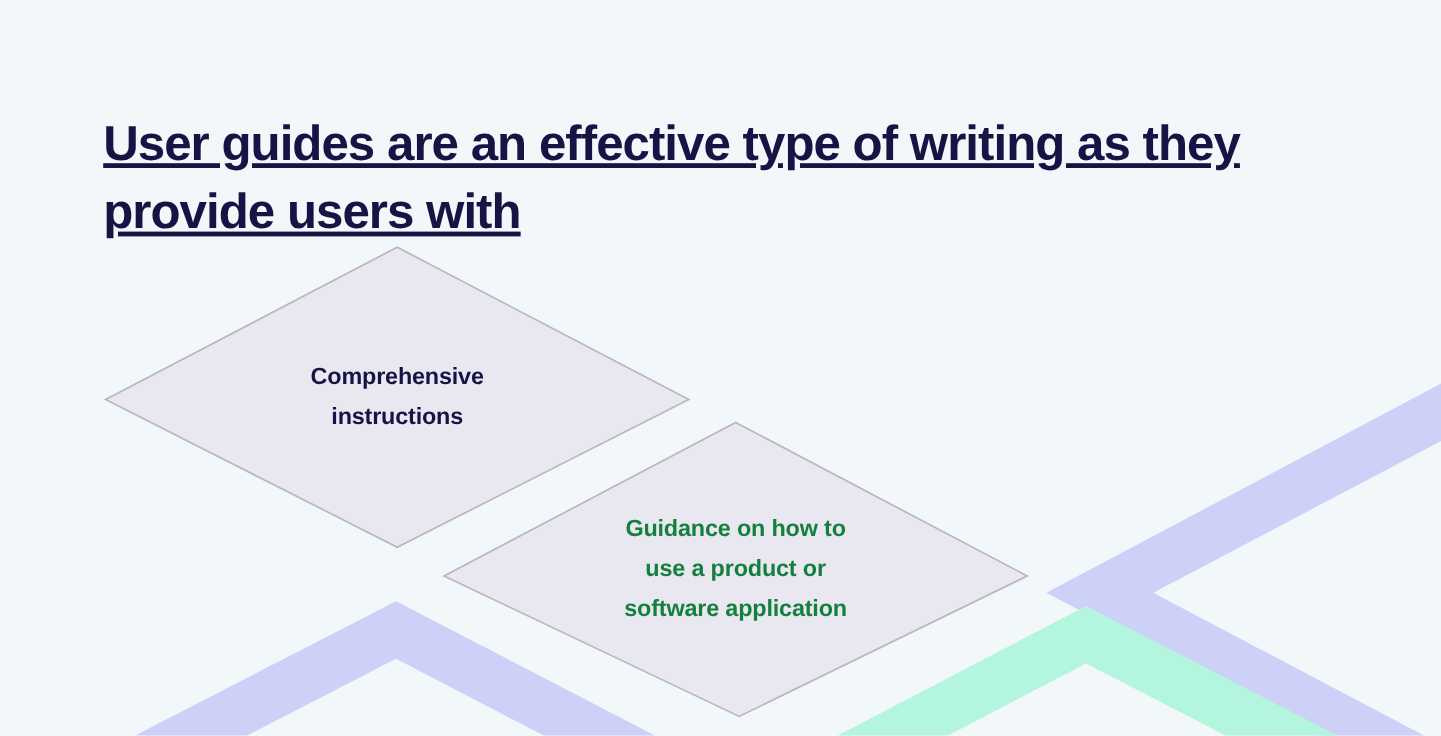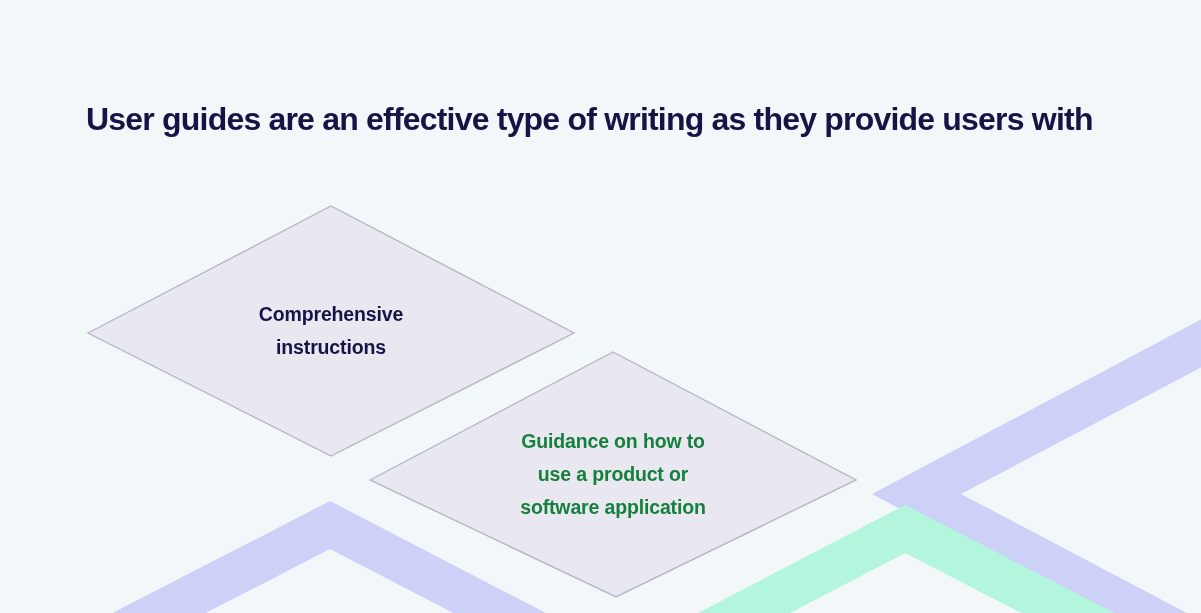--- a/index.html
+++ b/index.html
@@ -71,30 +71,31 @@
     line-height: 1.68;
     letter-spacing: -0.15px;
     pointer-events: none;
     white-space: pre-line;
   }
 
   
   #heading {
     position: absolute;
     left: 86px;
-    top: 76px;
+    top: 64px;
     width: 1010px;
     z-index: 3;
     color: #161444;
     font-family: "Liberation Sans", sans-serif;
     font-weight: bold;
-    font-size: 32px;
+    font-size: 41px;
     line-height: 1.38;
     letter-spacing: -0.8px;
     white-space: pre-line;
+    text-decoration: underline;
   }
 </style>
 </head>
 <body style="background: rgb(242, 247, 250);">
 
 <div id="stage" style="background: rgb(242, 247, 250);">
 
   <svg id="bg-decor" viewBox="0 0 1201 613" width="1201" height="613">
 
     <polygon id="dec-chev-bl" points="330,501 621,652 621,700 330,549 60,688 60,640" fill="#cdd0f7"></polygon>

